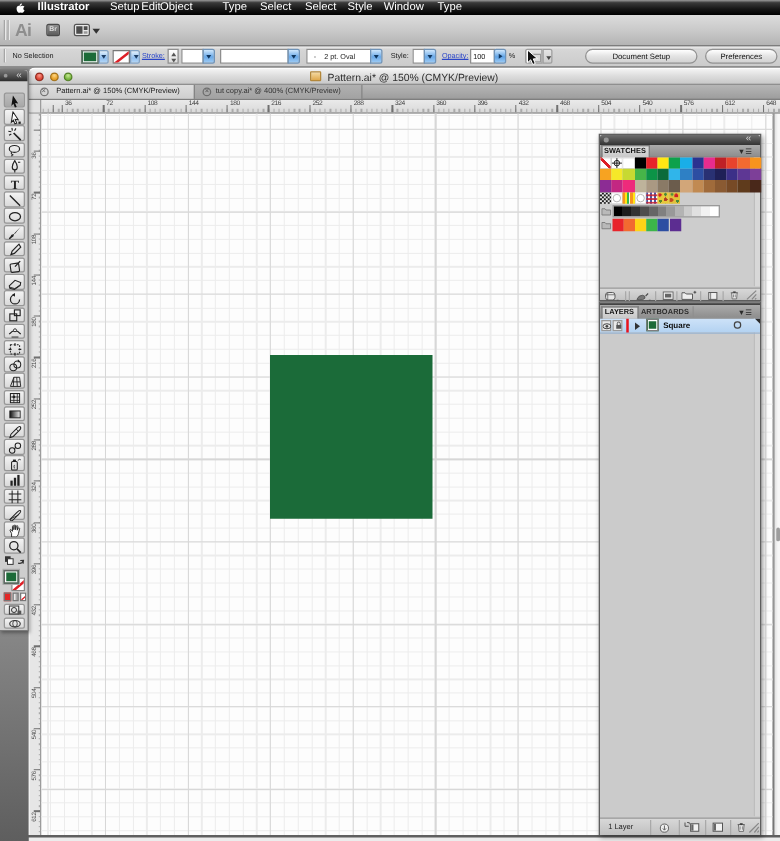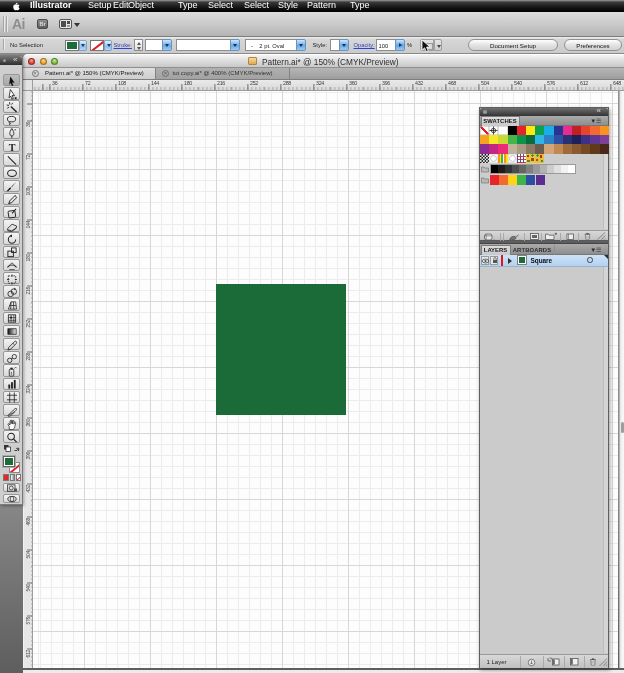--- a/index.html
+++ b/index.html
@@ -20,21 +20,21 @@
     <path fill="#fff" d="M5.6 2.4c.6-.7.5-1.6.5-1.6s-.9 0-1.5.7c-.6.7-.5 1.5-.5 1.5s.9.1 1.5-.6z M7.4 5.5c0-1.2 1-1.7 1-1.7s-.5-.9-1.7-.9c-.7 0-1.2.4-1.6.4-.4 0-1-.4-1.6-.4-1.2 0-2.1 1-2.1 2.6 0 1.7 1.2 3.6 2.1 3.6.5 0 .8-.3 1.5-.3s1 .3 1.5.3c.9 0 1.8-1.6 2-2.2 0 0-1.1-.4-1.1-1.4z"></path>
   </svg>
   <span class="mi" style="left:30px;font-weight:bold;">Illustrator</span>
   <span class="mi" style="left:88px;">Setup</span>
   <span class="mi" style="left:113px;">Edit</span>
   <span class="mi" style="left:128px;">Object</span>
   <span class="mi" style="left:178px;">Type</span>
   <span class="mi" style="left:208px;">Select</span>
   <span class="mi" style="left:244px;">Select</span>
   <span class="mi" style="left:278px;">Style</span>
-  <span class="mi" style="left:307px;">Pattern</span>
+  <span class="mi" style="left:307px;">Window</span>
   <span class="mi" style="left:350px;">Type</span>
 </div>
 
 <div class="abs" style="left:0;top:11.5px;width:624px;height:25px;background:linear-gradient(180deg,#dcdcdc 0%,#c8c8c8 55%,#b4b4b4 100%);border-bottom:1px solid #7d7d7d;box-sizing:border-box;z-index:49;">
   <div class="abs" style="left:2.5px;top:4px;width:1px;height:16px;background:#a5a5a5;border-right:1px solid #e9e9e9;"></div>
   <div class="abs" style="left:6px;top:4px;width:1px;height:16px;background:#a5a5a5;border-right:1px solid #e9e9e9;"></div>
   <span class="abs" style="left:12px;top:4px;font-size:14px;font-weight:bold;color:#8e8e8e;letter-spacing:-0.5px;">Ai</span>
   <div class="abs" style="left:37px;top:7px;width:11px;height:10.5px;border-radius:2px;background:linear-gradient(180deg,#8f8f8f,#5c5c5c);border:1px solid #4a4a4a;box-sizing:border-box;color:#ddd;font-size:5.5px;text-align:center;line-height:9px;font-weight:bold;">Br</div>
   <div class="abs" style="left:59px;top:7px;width:12.5px;height:10.5px;border-radius:2px;background:#e8e8e8;border:1px solid #555;box-sizing:border-box;">
     <div class="abs" style="left:1px;top:1px;width:4.5px;height:6.5px;background:#4d4d4d;"></div>

